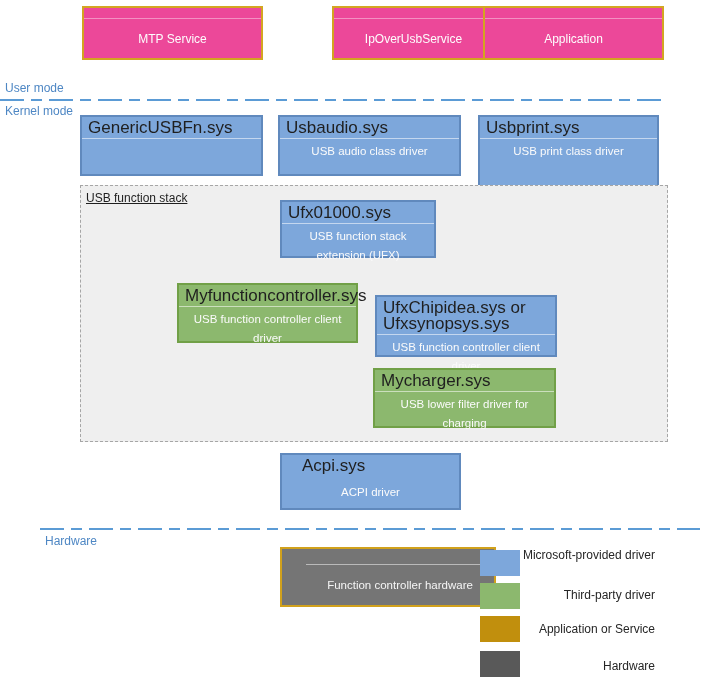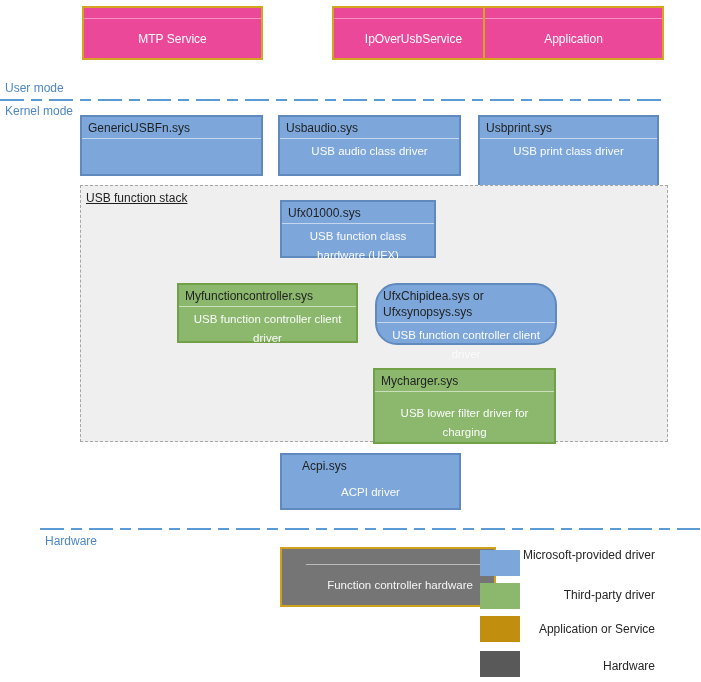--- a/index.html
+++ b/index.html
@@ -20,21 +20,21 @@
   .svc .svc-label {
     flex:1; display:flex; align-items:center; justify-content:center;
     color:#FDFDFD; font-size:12px;
   }
 
   
   .drv { display:flex; flex-direction:column; overflow:visible; }
   .drv.blue  { background:#7DA7DB; border:2px solid #6089BD; }
   .drv.green { background:#8CB86E; border:2px solid #71A047; }
   .drv .box-title {
-    padding:3px 6px 2px 6px; font-size:12px; color:#1F1F1F;
+    padding:3px 6px 2px 6px; font-size:17px; color:#1F1F1F;
     border-bottom:1px solid rgba(255,255,255,0.55);
     white-space:pre-line; line-height:16px;
   }
   .drv .box-title.no-sep { border-bottom:none;margin-left:14px; }
   .drv .box-body {
     padding:3px 4px 0 4px; text-align:center;
     color:#FBFBFB; font-size:11.5px; line-height:19px;
   }
   .drv .box-body.center-body {
     flex:1; display:flex; align-items:center; justify-content:center; padding:0 4px;
@@ -104,35 +104,35 @@
   <div class="abs drv blue" style="left:478px; top:115px; width:181px; height:73px;">
     <div class="box-title">Usbprint.sys</div>
     <div class="box-body">USB print class driver</div>
   </div>
 
   <div class="abs stack-container" style="left:80px; top:185px; width:588px; height:257px;"></div>
   <div class="abs stack-label" style="left:86px; top:191px;text-decoration:underline;">USB function stack</div>
 
   <div class="abs drv blue" style="left:280px; top:200px; width:156px; height:58px;">
     <div class="box-title">Ufx01000.sys</div>
-    <div class="box-body">USB function class hardware (UFX)</div>
+    <div class="box-body">USB function stack extension (UFX)</div>
   </div>
 
   <div class="abs drv green" style="left:177px; top:283px; width:181px; height:60px;">
     <div class="box-title">Myfunctioncontroller.sys</div>
     <div class="box-body">USB function controller client driver</div>
   </div>
 
-  <div class="abs drv blue" style="left:375px; top:283px; width:182px; height:62px;border-radius:22px;">
+  <div class="abs drv blue" style="left:375px; top:295px; width:182px; height:62px;">
     <div class="box-title">UfxChipidea.sys or
 Ufxsynopsys.sys</div>
     <div class="box-body">USB function controller client driver</div>
   </div>
 
-  <div class="abs drv green" style="left:373px; top:368px; width:183px; height:76px;justify-content:space-between;">
+  <div class="abs drv green" style="left:373px; top:368px; width:183px; height:60px;justify-content:space-between;">
     <div class="box-title">Mycharger.sys</div>
     <div class="box-body">USB lower filter driver for charging</div>
   </div>
 
   <div class="abs drv blue" style="left:280px; top:453px; width:181px; height:57px;">
     <div class="box-title no-sep">Acpi.sys</div>
     <div class="box-body center-body">ACPI driver</div>
   </div>
 
   <div class="abs dash-blue" style="left:40px; top:528px; width:660px;"></div>

